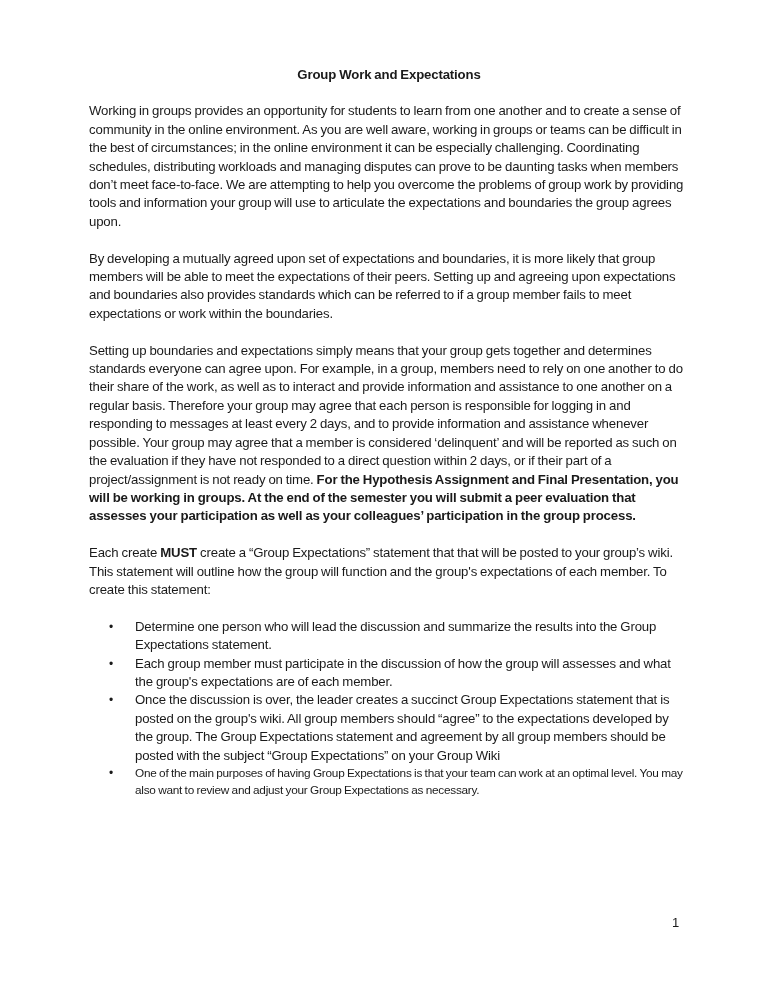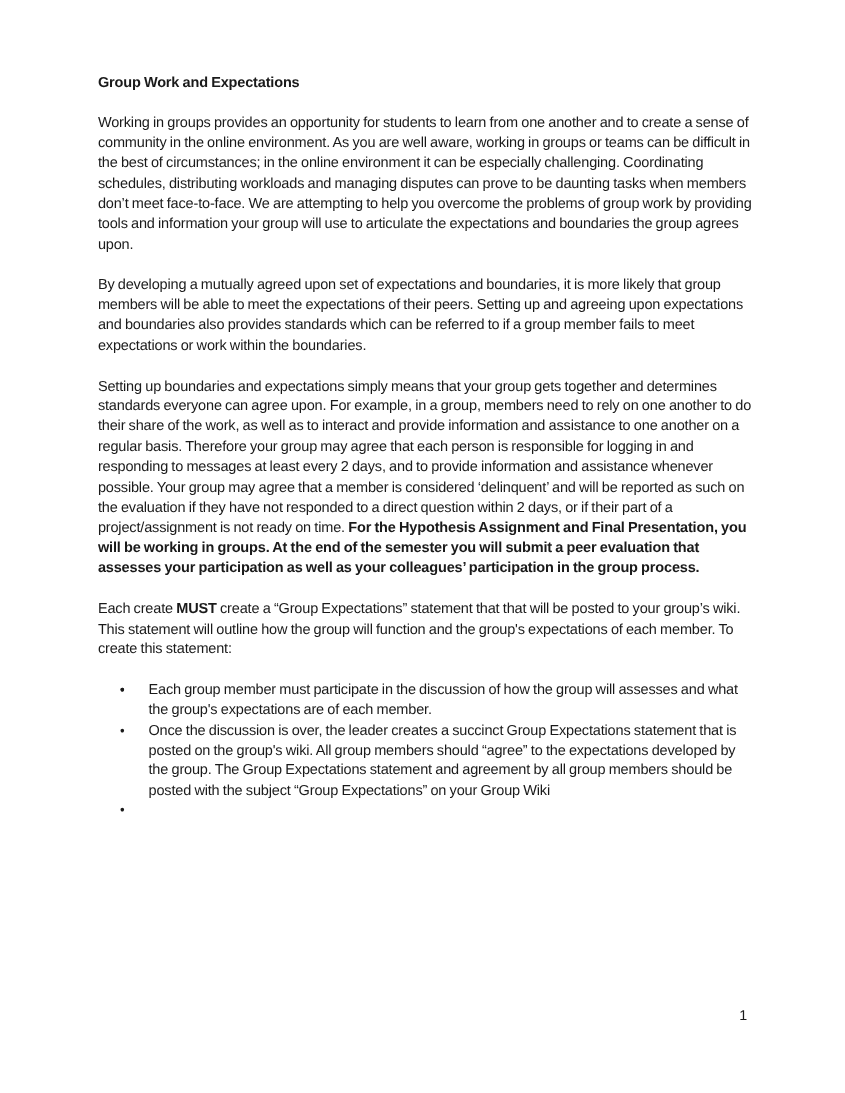--- a/index.html
+++ b/index.html
@@ -19,21 +19,21 @@
       position: absolute;
       left: 89px;
       top: 66px;
       width: 600px;
       font-size: 13.2px;
       line-height: 18.4px;
       letter-spacing: -0.15px;
       word-spacing: -0.5px;
     }
     .title {
-      text-align: left;
+      text-align: center;
       font-weight: bold;
       margin: 0 0 18px 0;
       font-size: 13.2px;
     }
     p {
       margin: 0 0 18.4px 0;
     }
     b { font-weight: bold; margin-top: 36px; }
     ul {
       list-style: none;
@@ -74,28 +74,30 @@
 
   <p>By developing a mutually agreed upon set of expectations and boundaries, it is more likely that group members will be able to meet the expectations of their peers.  Setting up and agreeing upon expectations and boundaries also provides standards which can be referred to if a group member fails to meet expectations or work within the boundaries.</p>
 
   <p><span>Setting up boundaries and expectations simply means that your group gets together and determines standards everyone can agree upon.  For example, in a group, members need to rely on one another to do their share of the work, as well as to interact and provide information and assistance to one another on a regular basis.  Therefore your group may agree that each person is responsible for logging in and responding to messages at least every 2 days, and to provide information and assistance whenever possible.  Your group may agree that a member is considered ‘delinquent’ and will be reported as such on the evaluation if they have not responded to a direct question within 2 days, or if their part of a project/assignment is not ready on time.  </span><b>For the Hypothesis Assignment and Final Presentation, you will be working in groups. At the end of the semester you will submit a peer evaluation that assesses your participation as well as your colleagues’ participation in the group process.</b></p>
 
   <p><span>Each create </span><b>MUST</b><span> create a “Group Expectations” statement that that will be posted to your group’s wiki. This statement will outline how the group will function and the group's expectations of each member. To create this statement:</span></p>
 
   <ul>
     <li>
       <span class="bullet">•</span>
+      <span>Determine one person who will lead the discussion and summarize the results into the Group Expectations statement.</span>
     </li>
     <li>
       <span class="bullet">•</span>
       <span>Each group member must participate in the discussion of how the group will assesses and what the group's expectations are of each member.</span>
     </li>
     <li>
       <span class="bullet">•</span>
       <span>Once the discussion is over, the leader creates a succinct Group Expectations statement that is posted on the group's wiki.  All group members should “agree” to the expectations developed by the group. The Group Expectations statement and agreement by all group members should be posted with the subject “Group Expectations” on your Group Wiki</span>
     </li>
     <li class="small">
       <span class="bullet">•</span>
+      <span>One of the main purposes of having Group Expectations is that your team can work at an optimal level.  You may also want to review and adjust your Group Expectations as necessary.</span>
     </li>
   </ul>
 </div>
 
 <div class="page-number">1</div>
 
 </body></html>

